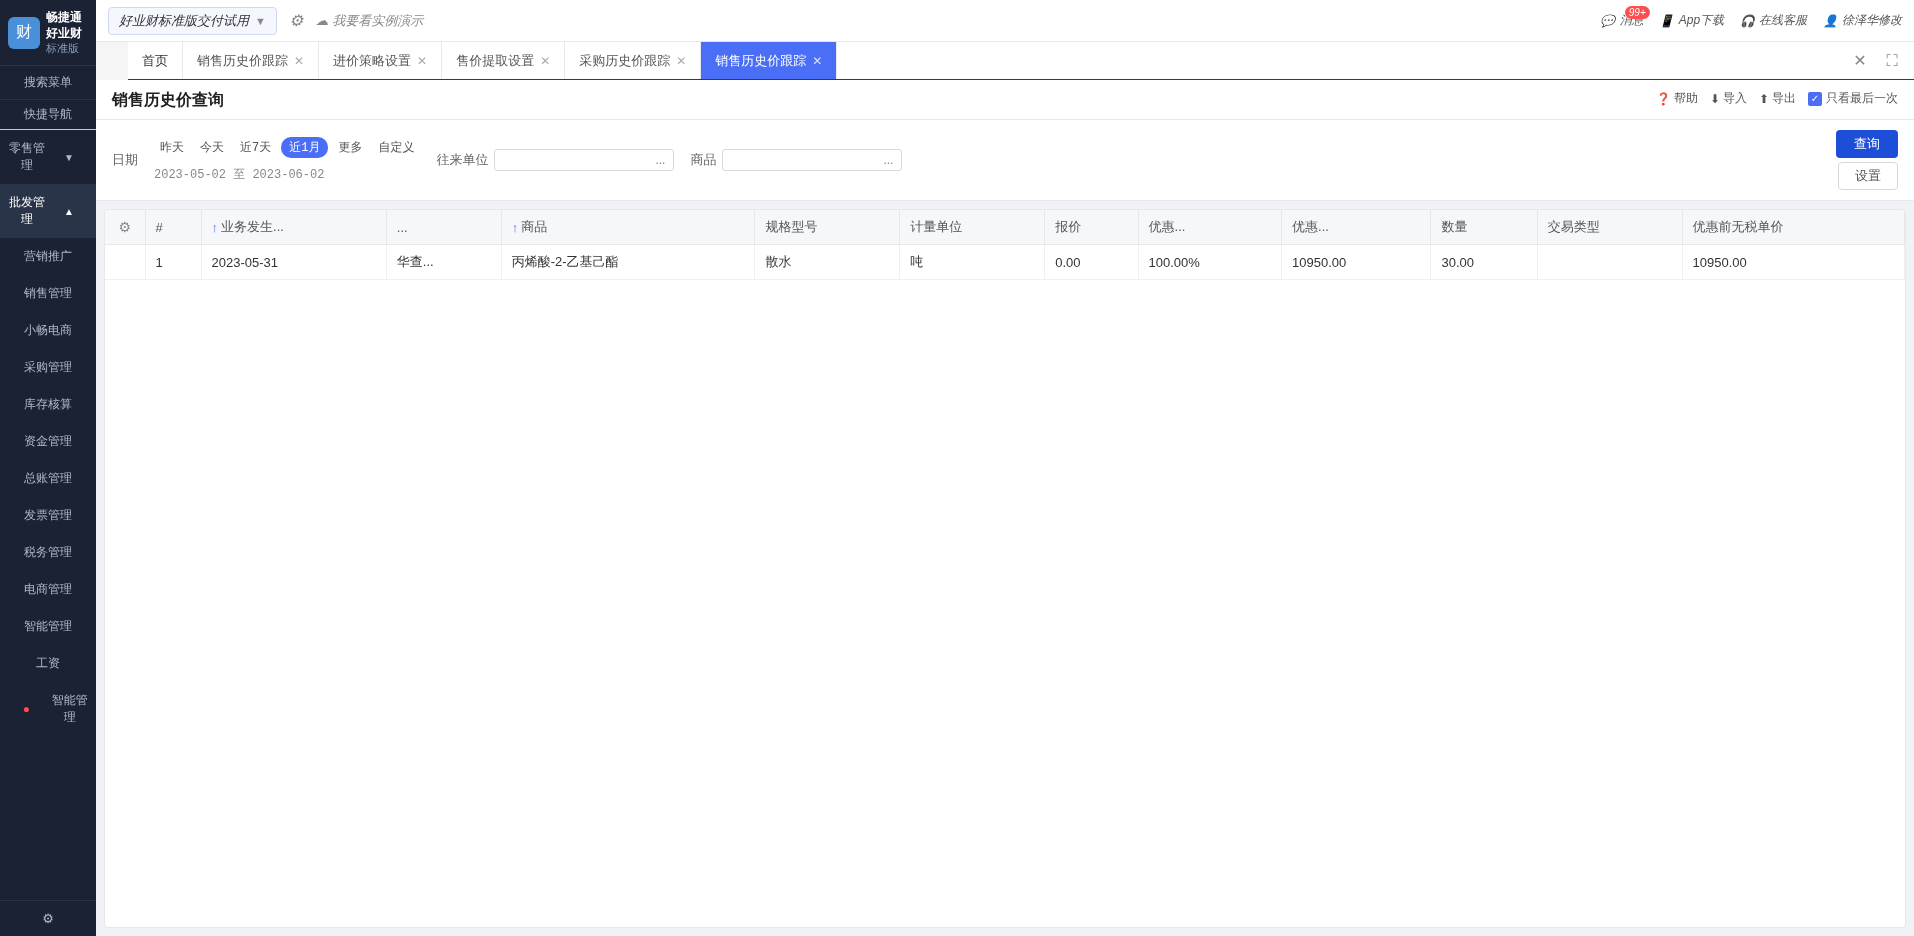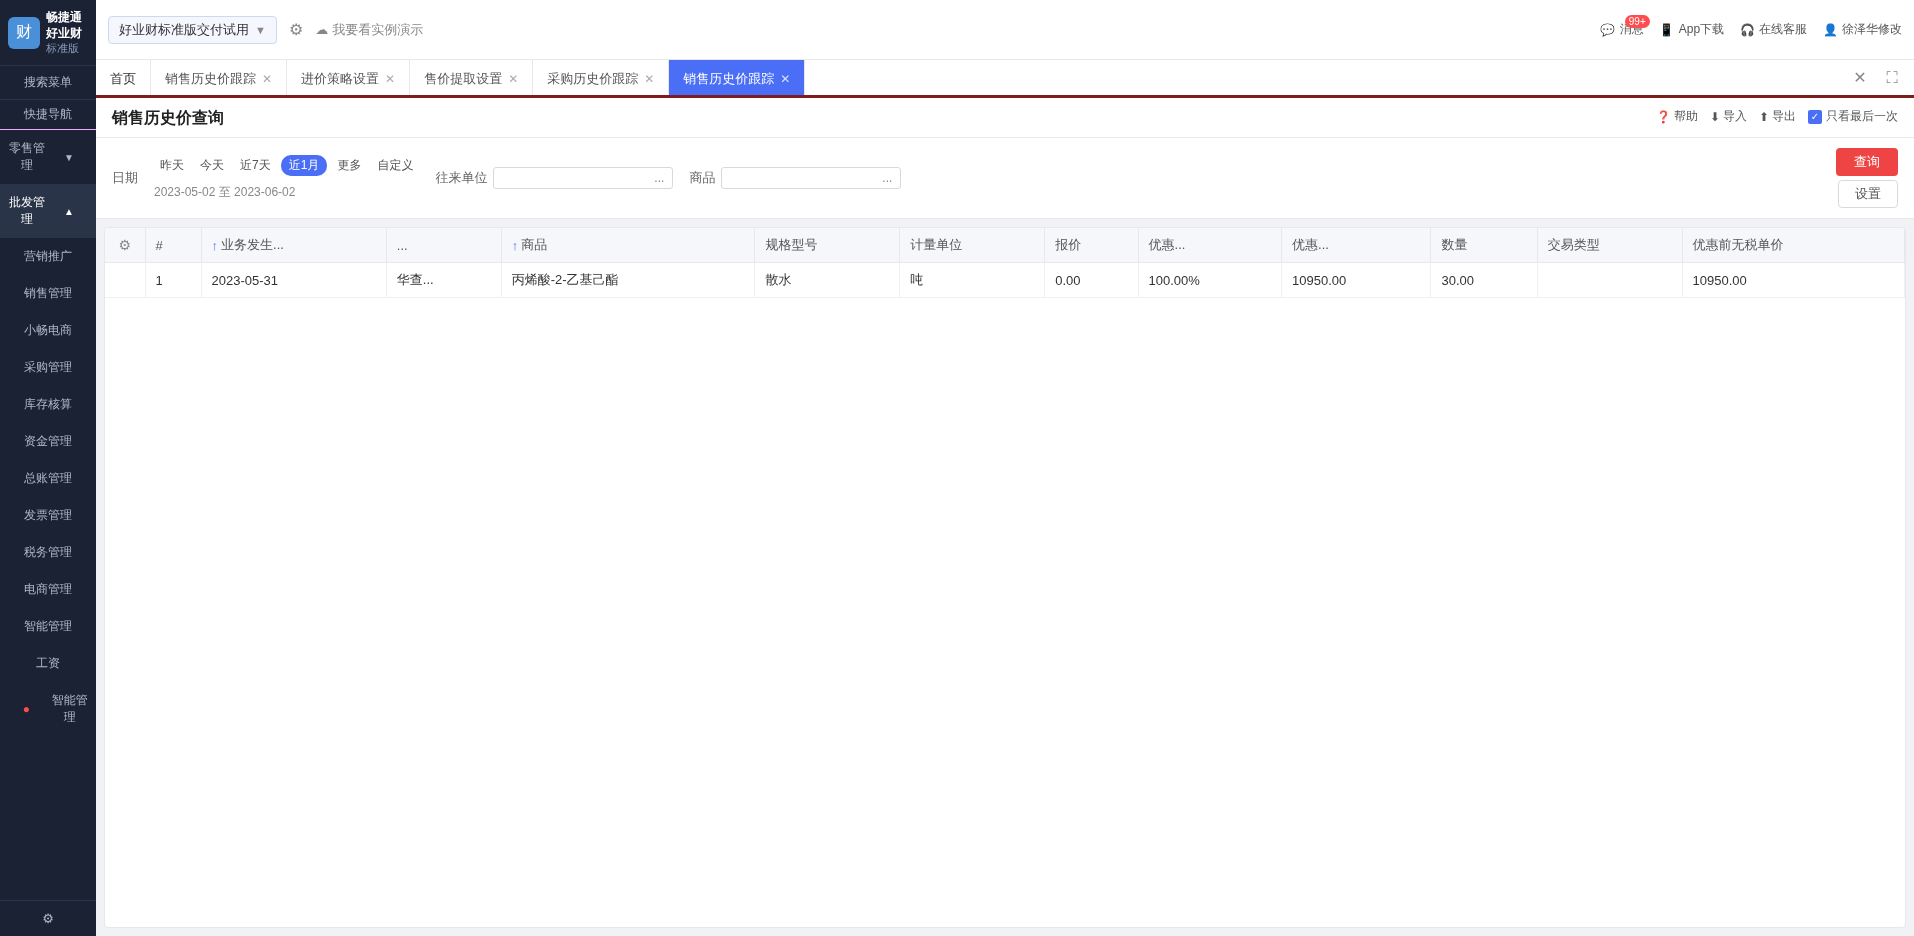--- a/index.html
+++ b/index.html
@@ -80,22 +80,23 @@
       overflow: hidden;
     }
 
     
     .topbar {
       background: #fff;
       border-bottom: 1px solid #e8e8e8;
       display: flex;
       align-items: center;
       padding: 0 12px;
-      height: 60px;
+      height: 42px;
       gap: 12px;
+      font-style: italic;
     }
     .topbar-selector {
       display: flex;
       align-items: center;
       gap: 6px;
       background: #f5f7ff;
       border: 1px solid #d0d8f0;
       border-radius: 4px;
       padding: 4px 10px;
       cursor: pointer;
@@ -135,25 +136,27 @@
       font-size: 10px;
       border-radius: 8px;
       padding: 1px 4px;
       position: absolute;
       top: -6px; right: -6px;
     }
 
     
     .tabbar {
       background: #fff;
-      border-bottom: 3px solid #7f1d1d;
-      display: flex;
+      border-bottom: 1px solid #7f1d1d;
+      display: flex;
+      align-items: center;
       padding: 0;
       height: 38px;
       overflow: hidden;
+      margin-left: 32px;
     }
     .tab {
       padding: 0 14px;
       height: 38px;
       display: flex;
       align-items: center;
       gap: 6px;
       border-right: 1px solid #e8e8e8;
       cursor: pointer;
       font-size: 13px;
@@ -260,21 +263,21 @@
       border-radius: 3px;
       padding: 3px 8px;
       font-size: 12px;
       width: 180px;
       color: #333;
       display: flex; align-items: center; justify-content: space-between;
       cursor: pointer; background: #fff;
     }
     .filter-input .dots { color: #888; }
     .btn-query {
-      background: #ef4444;
+      background: #1d4ed8;
       color: #fff;
       border: none;
       border-radius: 4px;
       padding: 5px 18px;
       font-size: 13px;
       cursor: pointer;
       margin-left: auto;
     }
     .btn-settings {
       background: #fff;
@@ -480,21 +483,21 @@
           <div class="checkbox-label">
             <div class="checkbox-blue">✓</div>
             <span>只看最后一次</span>
           </div>
         </div>
       </div>
     </div>
 
     <div class="filter-row">
       <span class="filter-label">日期</span>
-      <div style="display:flex;flex-direction:column;gap:8px;">
+      <div style="display:flex;flex-direction:column;gap:8px;font-family:Liberation Mono, monospace;">
         <div class="date-options">
           <div class="date-btn">昨天</div>
           <div class="date-btn">今天</div>
           <div class="date-btn">近7天</div>
           <div class="date-btn active">近1月</div>
           <div class="date-btn">更多</div>
           <div class="date-btn">自定义</div>
         </div>
         <div class="date-range">2023-05-02 至 2023-06-02</div>
       </div>

